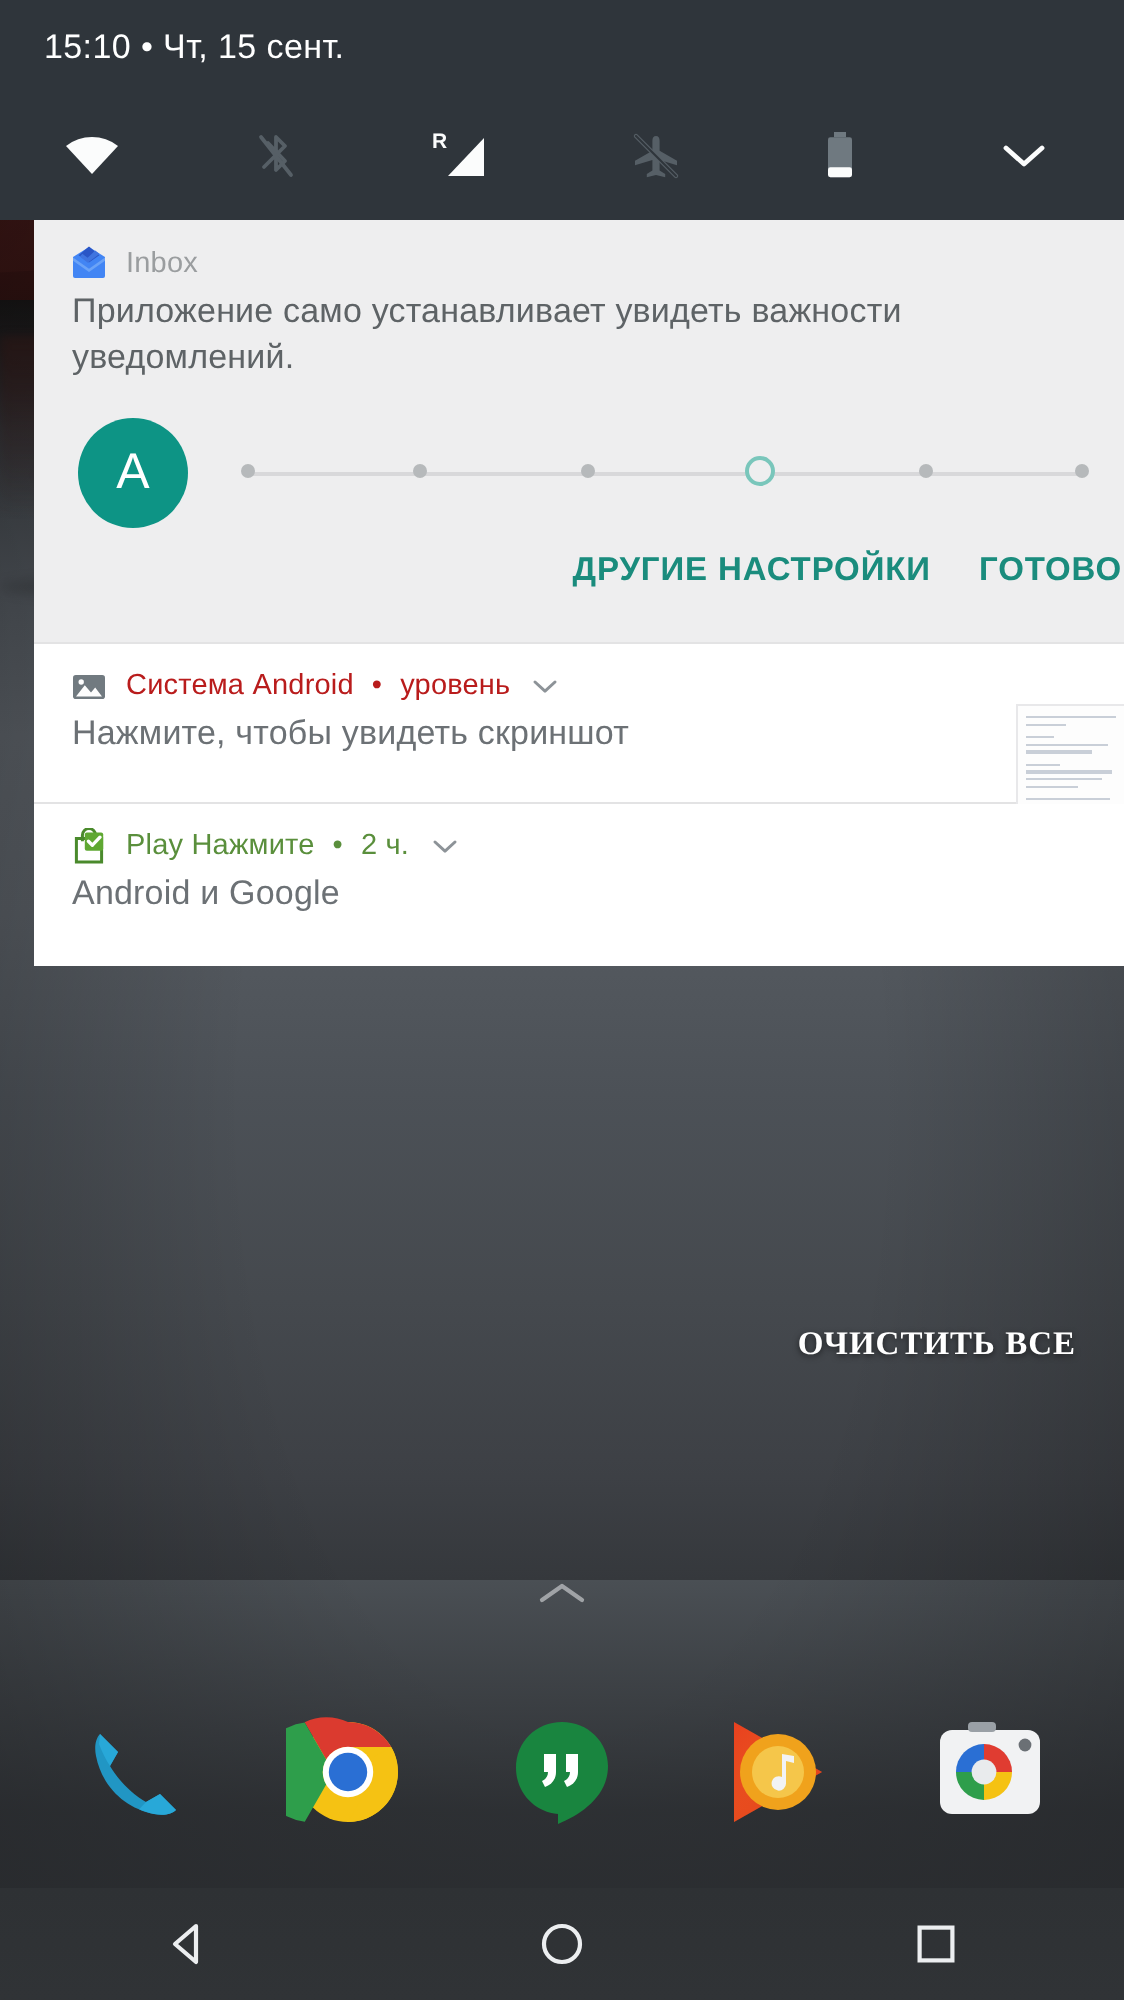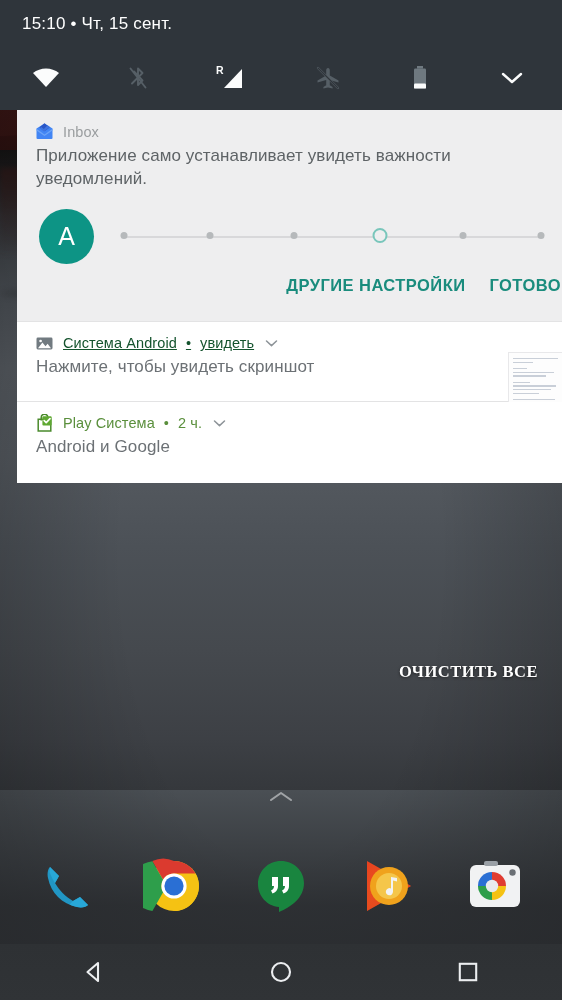--- a/index.html
+++ b/index.html
@@ -106,21 +106,21 @@
   .notif-divider { height:1px; background:#e3e3e4; }
 
   .notif-head {
     display:flex; align-items:center; gap:9px;
     padding:13px 16px 0 18px; height:30px;
   }
   .app-icon { width:19px; height:19px; flex:0 0 19px; position:relative; }
   .app-label { font-size:14.5px; color:#9a9d9f; letter-spacing:.1px; white-space:nowrap; }
   .app-label.inbox { color:#9a9d9f; }
   .app-label.play { color:#5a8f3c; }
-  .app-label.sys { color:#14532d;text-decoration:underline; }
+  .app-label.sys { color:#b91c1c; }
   .chev-small { margin-left:1px; display:flex; align-items:center; }
 
   .notif-title {
     font-size:19px; color:#1f2123; padding:8px 110px 0 19px;
     letter-spacing:.1px; font-weight:400;
   }
   .notif-text {
     font-size:17px; color:#6c7175; padding:4px 110px 0 19px;
     line-height:1.35; letter-spacing:.1px;
   }
@@ -405,21 +405,21 @@
       <div class="notif-head">
         <span class="app-icon">
           <svg width="19" height="19" viewBox="0 0 19 19">
             <rect x="1.5" y="3.5" width="16" height="12" rx="1.4" fill="#717a80"></rect>
             <path d="M3 14.2 L7.4 8.6 L10.5 12.2 L12.6 9.8 L16 14.2 Z" fill="#fdfdfd"></path>
             <circle cx="5.6" cy="7.0" r="1.35" fill="#fdfdfd"></circle>
           </svg>
         </span>
         <span class="app-label sys">Система Android</span>
         <span class="app-label sys">•</span>
-        <span class="app-label sys">увидеть</span>
+        <span class="app-label sys">уровень</span>
         <span class="chev-small">
           <svg width="15" height="12" viewBox="0 0 15 12">
             <path d="M2.5 4 L7.5 8.6 L12.5 4" fill="none" stroke="#8d9398" stroke-width="1.5" stroke-linecap="round" stroke-linejoin="round"></path>
           </svg>
         </span>
       </div>
 
       <div class="notif-text">Нажмите, чтобы увидеть скриншот</div>
 
       <div class="notif-thumb">
@@ -444,21 +444,21 @@
     <div class="notif" style="padding-bottom:24px;">
       <div class="notif-head">
         <span class="app-icon">
           <svg width="19" height="19" viewBox="0 0 19 19">
             <path d="M3.2 5.2 L15.8 5.2 L15.8 17 L3.2 17 Z" fill="none" stroke="#4a8a2c" stroke-width="1.5"></path>
             <path d="M6.2 6.6 L6.2 3.6 A3.3 3.3 0 0 1 12.8 3.6 L12.8 6.6" fill="none" stroke="#4a8a2c" stroke-width="1.5"></path>
             <rect x="7.4" y="2.2" width="9.2" height="9.2" rx="1" fill="#5fa832"></rect>
             <path d="M9.2 6.6 L11.2 8.6 L15 4.6" fill="none" stroke="#fff" stroke-width="1.7" stroke-linecap="round" stroke-linejoin="round"></path>
           </svg>
         </span>
-        <span class="app-label play">Play Система</span>
+        <span class="app-label play">Play Нажмите</span>
         <span class="app-label play">•</span>
         <span class="app-label play">2 ч.</span>
         <span class="chev-small">
           <svg width="15" height="12" viewBox="0 0 15 12">
             <path d="M2.5 4 L7.5 8.6 L12.5 4" fill="none" stroke="#8d9398" stroke-width="1.5" stroke-linecap="round" stroke-linejoin="round"></path>
           </svg>
         </span>
       </div>
 
       <div class="notif-text">Android и Google</div>

